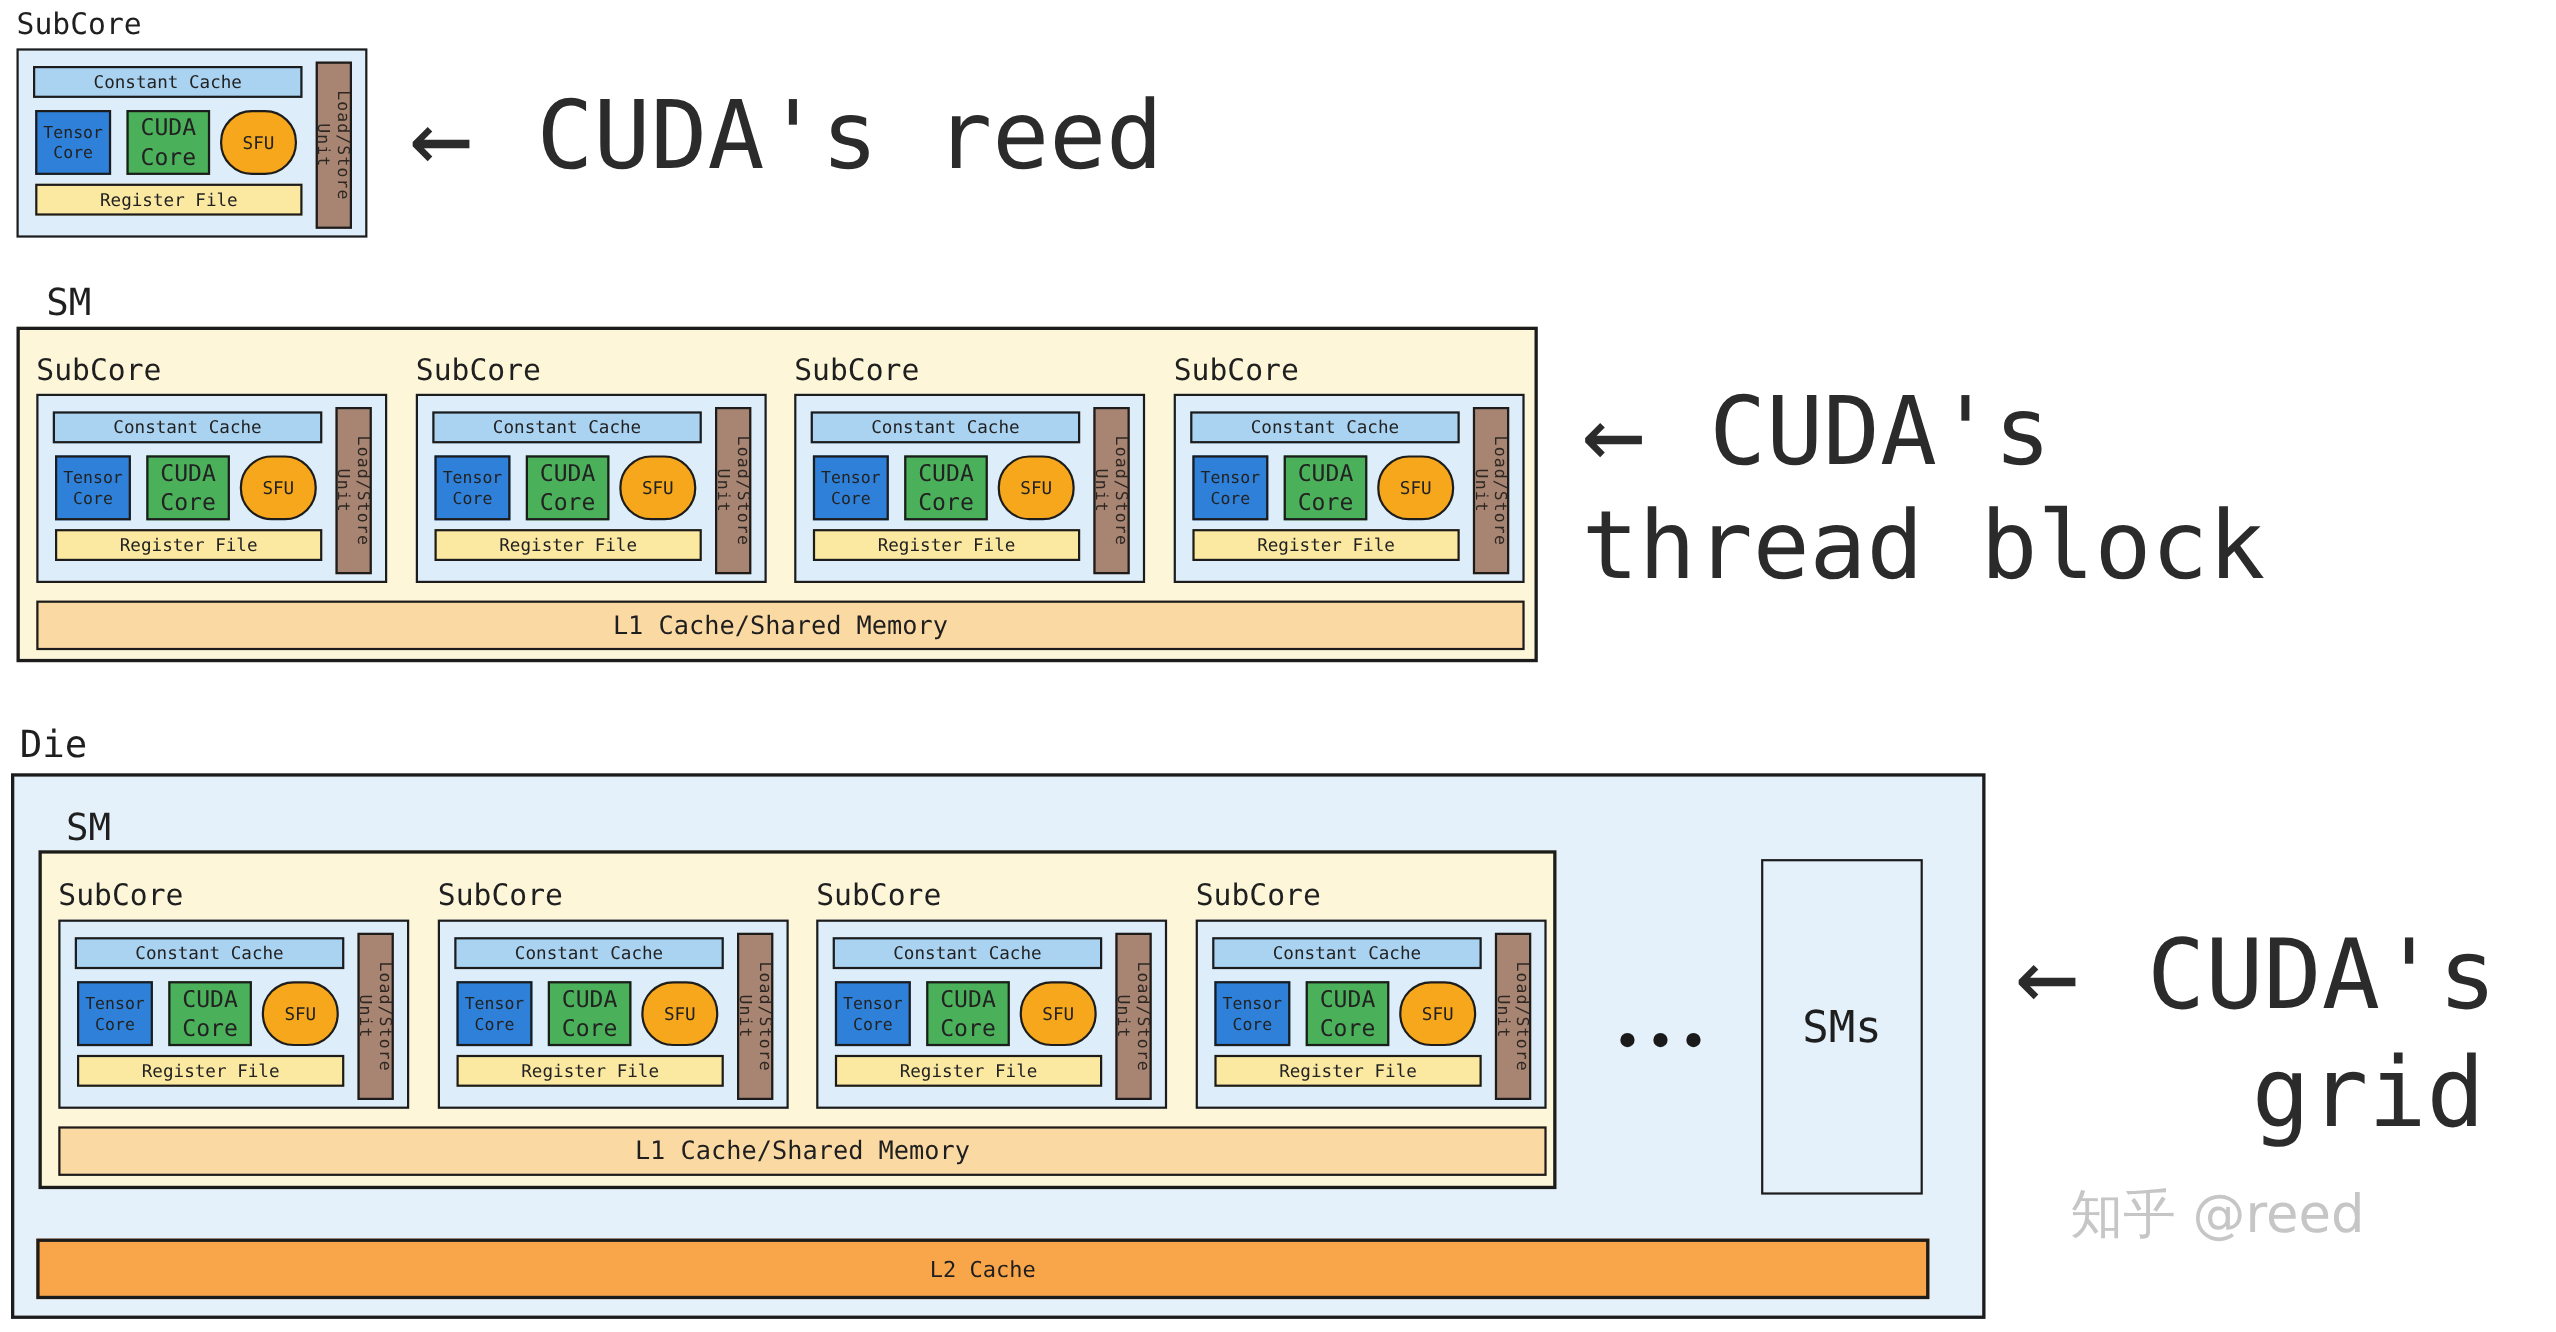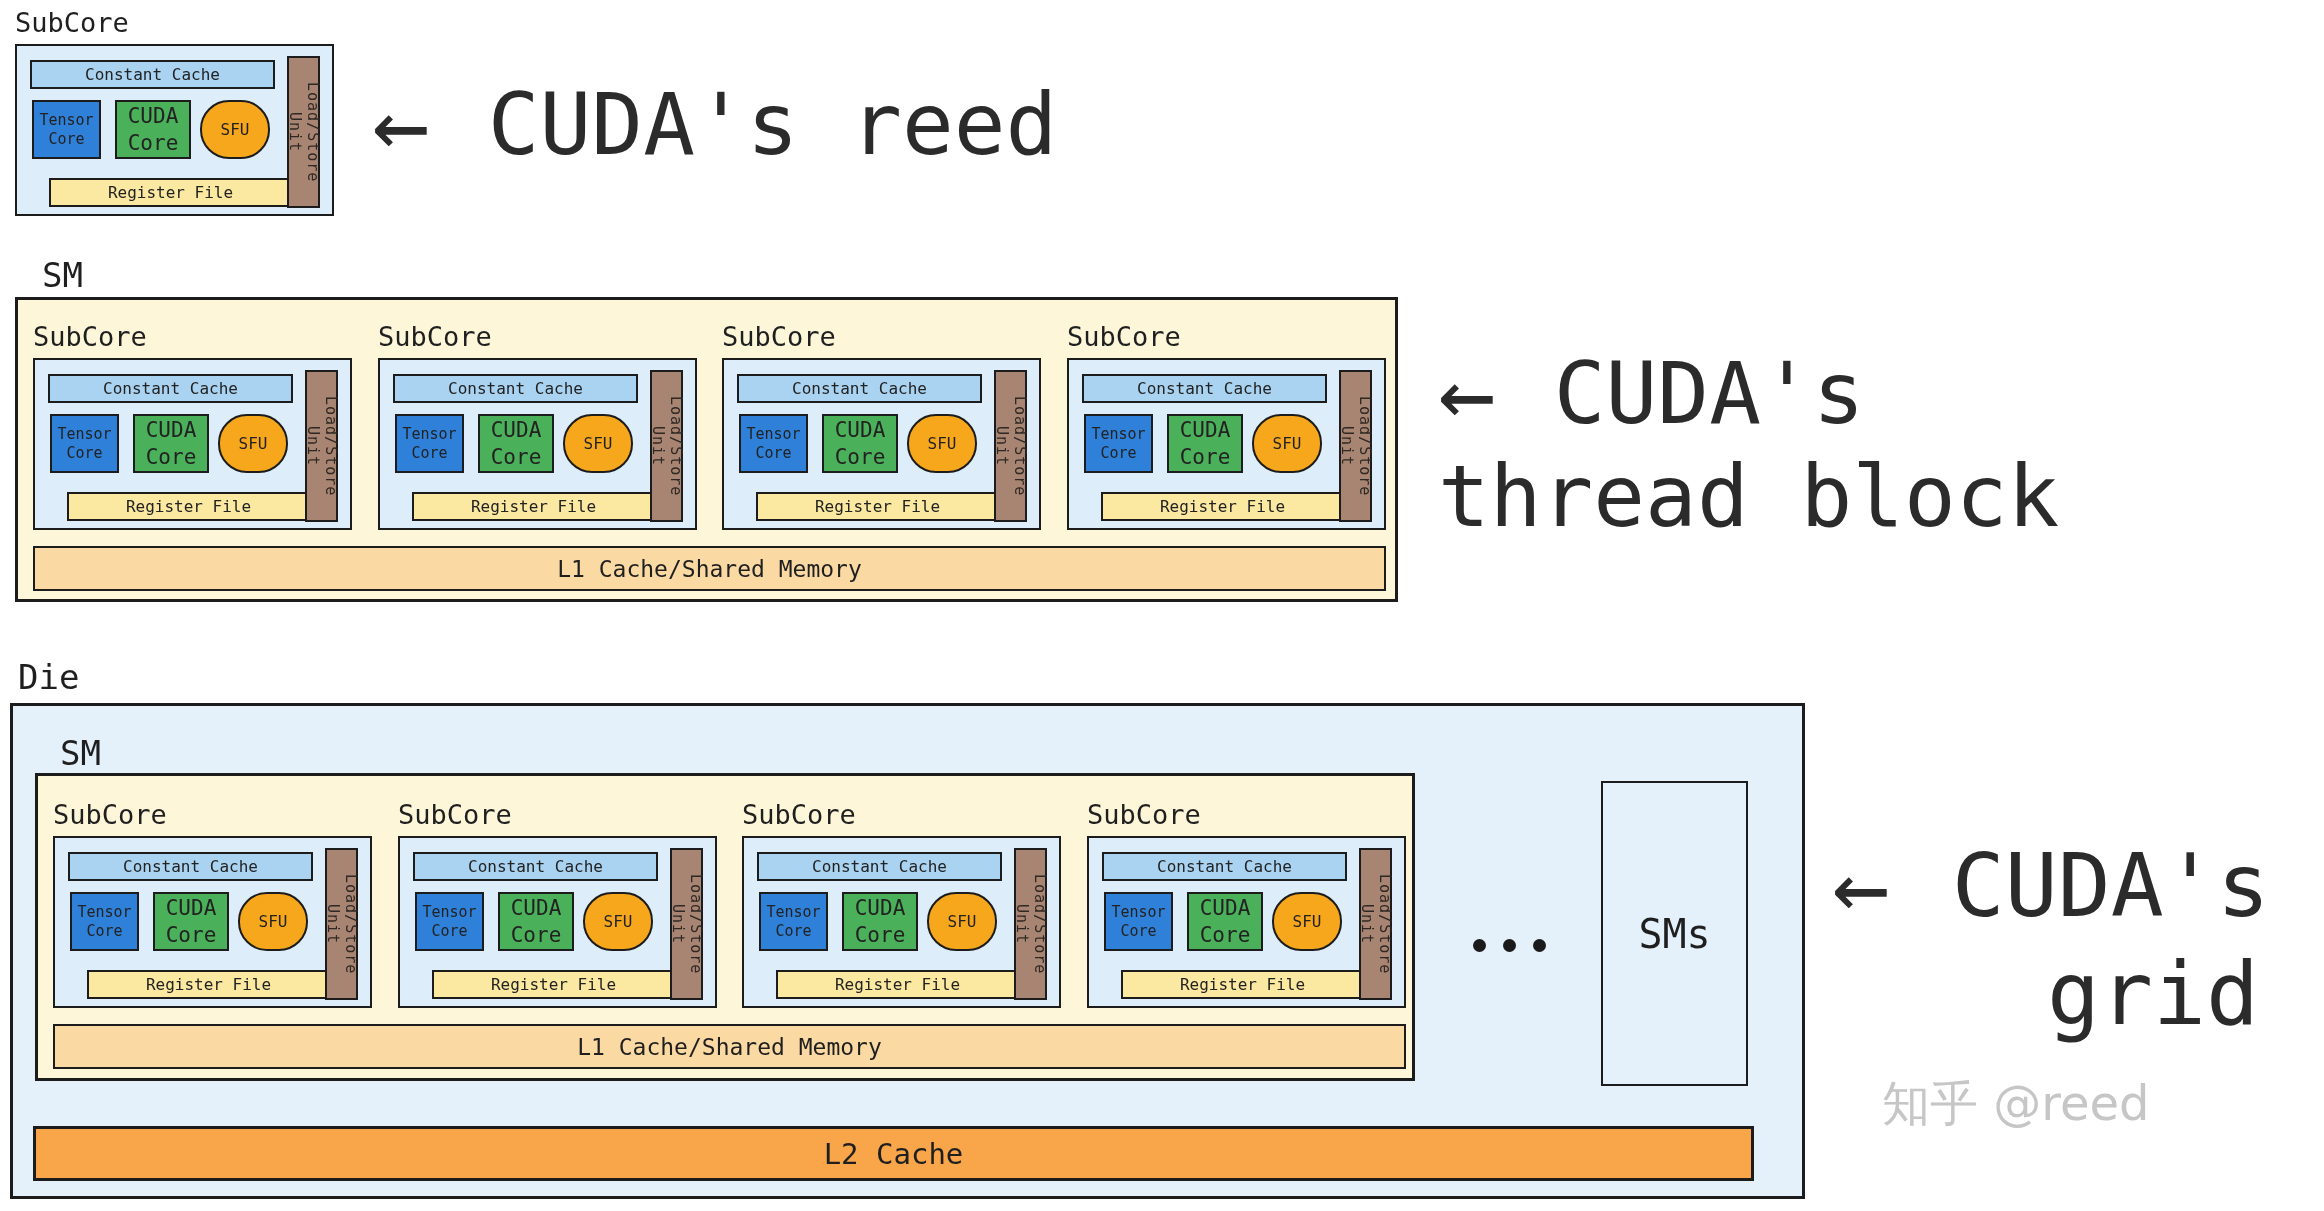--- a/index.html
+++ b/index.html
@@ -15,34 +15,34 @@
 
   
   .sc-group{position:absolute; width:319px;}
   .sc-label{font-size:27px; line-height:30px; margin-bottom:6px; color:var(--ink); white-space:nowrap;}
   .subcore-box{position:relative; width:319px; height:172px; background:var(--subcore-bg); border:2px solid var(--border);}
   .cell{position:absolute; display:flex; align-items:center; justify-content:center; text-align:center; border:2px solid var(--border); color:#222;}
   .cc-cell{left:13px; top:14px; width:245px; height:29px; background:var(--cc); font-size:16px;}
   .tensor-cell{left:15px; top:54px; width:69px; height:59px; background:var(--tensor); font-size:15px; line-height:1.25;}
   .cuda-cell{left:98px; top:54px; width:76px; height:59px; background:var(--cuda); font-size:21px; line-height:1.25;}
   .sfu-cell{left:183px; top:54px; width:70px; height:59px; background:var(--sfu); font-size:16px;border-radius:29px;}
-  .rf-cell{left:15px; top:132px; width:243px; height:29px; background:var(--rf); font-size:16px;margin-left:17px;}
+  .rf-cell{left:15px; top:121px; width:243px; height:29px; background:var(--rf); font-size:16px;}
   .ls-cell{left:270px; top:10px; width:33px; height:152px; background:var(--ls); font-size:15px;
            writing-mode:vertical-rl; text-orientation:mixed; color:#2e2723; letter-spacing:1px;}
 
   
   .big-label{position:absolute; font-size:34px; line-height:34px; color:var(--ink); white-space:nowrap;}
   .sm-box{position:absolute; background:var(--sm-bg); border:3px solid var(--border);}
   .l1-bar{position:absolute; left:15px; top:246px; width:1353px; height:45px; background:var(--l1);
           border:2px solid var(--border); display:flex; align-items:center; justify-content:center; font-size:23px;}
   .die-box{position:absolute; left:10px; top:703px; width:1795px; height:496px; background:var(--die-bg); border:3px solid var(--border);}
   .sms-box{position:absolute; left:1588px; top:75px; width:147px; height:305px; background:var(--die-bg);
            border:2px solid var(--border); display:flex; align-items:center; justify-content:center; font-size:40px;}
   .l2-bar{position:absolute; left:20px; top:420px; width:1721px; height:55px; background:var(--l2);
-          border:3px solid var(--border); display:flex; align-items:center; justify-content:center; font-size:29px;}
+          border:3px solid var(--border); display:flex; align-items:center; justify-content:center; font-size:20px;}
   .dots{position:absolute; left:1460px; top:233px; display:flex; gap:17px; align-items:center;}
   .dot{width:13px; height:13px; border-radius:50%; background:#1a1a1a; display:inline-block;}
 
   
   .anno{position:absolute; color:var(--anno); font-size:86px; line-height:1.0; white-space:nowrap;}
   .anno .arrow{font-size:96px; line-height:1;}
   .anno-line{display:flex; align-items:center;}
   .anno .gap{display:inline-block; width:58px;}
   .anno-warp{left:372px; top:76px;}
   .anno-tb{left:1438px; top:345px;}

